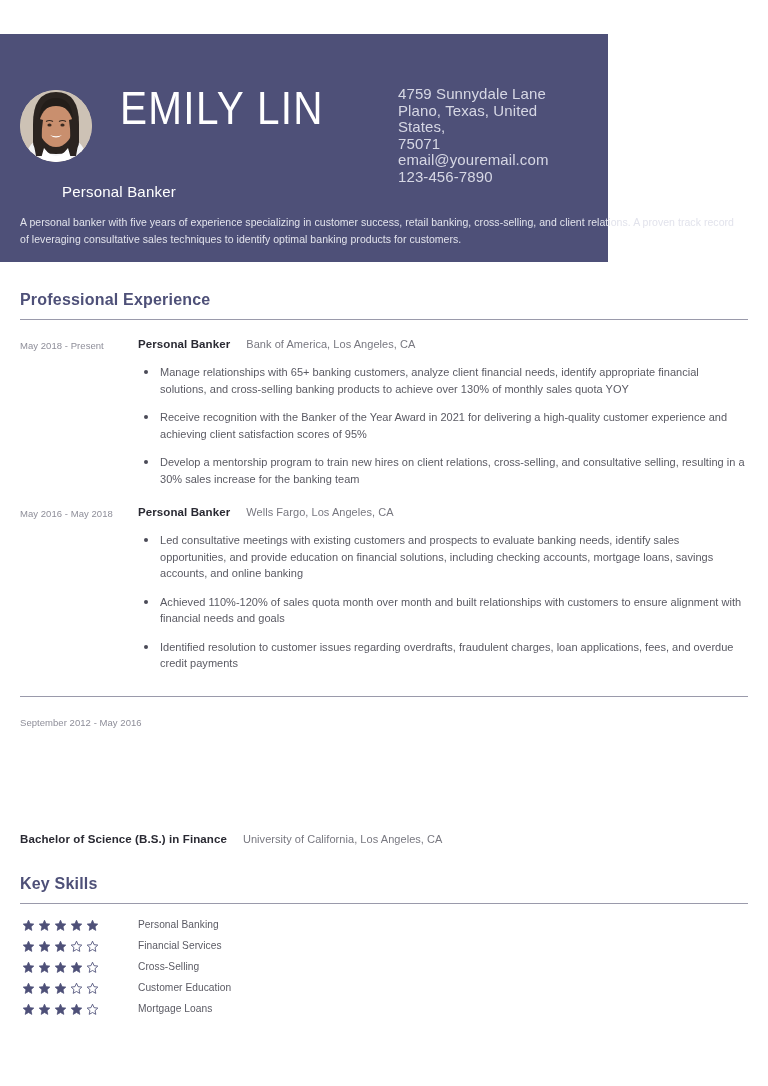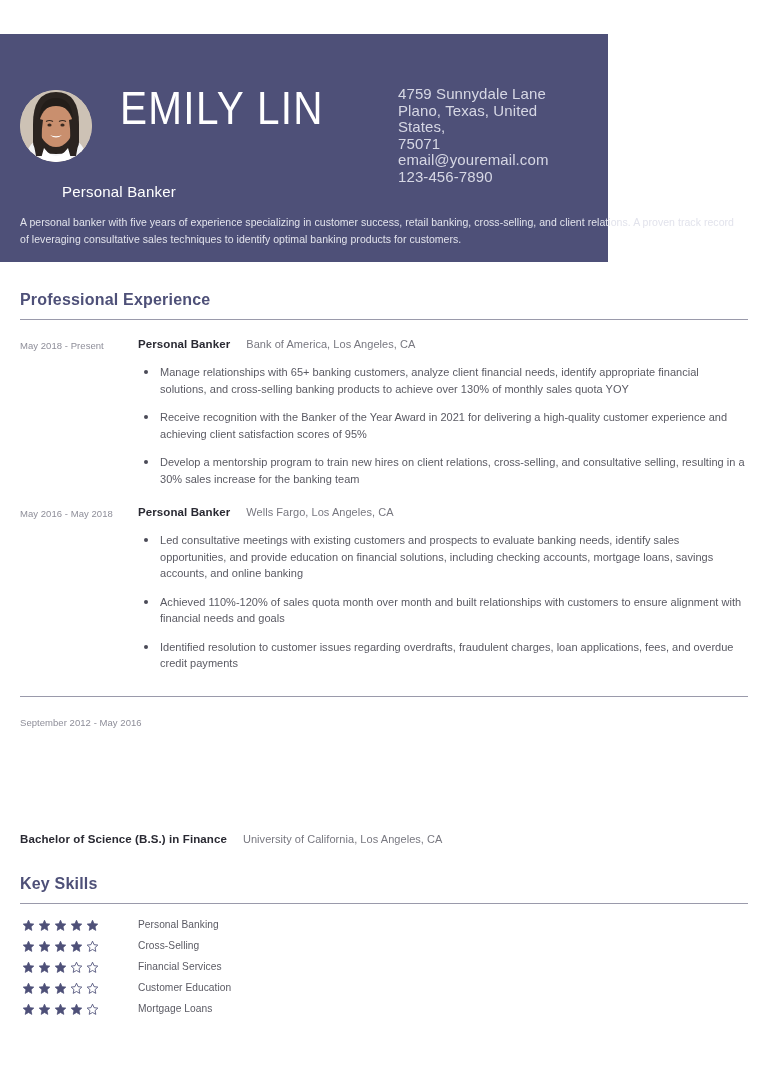--- a/index.html
+++ b/index.html
@@ -327,39 +327,39 @@
           <div class="skill-label">Personal Banking</div>
         </div>
         <div class="skill-row">
           <div class="stars"><svg viewBox="0 0 24 24" xmlns="http://www.w3.org/2000/svg">
                 <path d="M12 2.2 L14.9 8.6 L21.8 9.4 L16.7 14.1 L18.1 21 L12 17.5 L5.9 21 L7.3 14.1 L2.2 9.4 L9.1 8.6 Z" fill="#4e5078" stroke="#4e5078" stroke-width="1.4" stroke-linejoin="round"></path>
               </svg><svg viewBox="0 0 24 24" xmlns="http://www.w3.org/2000/svg">
                 <path d="M12 2.2 L14.9 8.6 L21.8 9.4 L16.7 14.1 L18.1 21 L12 17.5 L5.9 21 L7.3 14.1 L2.2 9.4 L9.1 8.6 Z" fill="#4e5078" stroke="#4e5078" stroke-width="1.4" stroke-linejoin="round"></path>
               </svg><svg viewBox="0 0 24 24" xmlns="http://www.w3.org/2000/svg">
                 <path d="M12 2.2 L14.9 8.6 L21.8 9.4 L16.7 14.1 L18.1 21 L12 17.5 L5.9 21 L7.3 14.1 L2.2 9.4 L9.1 8.6 Z" fill="#4e5078" stroke="#4e5078" stroke-width="1.4" stroke-linejoin="round"></path>
               </svg><svg viewBox="0 0 24 24" xmlns="http://www.w3.org/2000/svg">
+                <path d="M12 2.2 L14.9 8.6 L21.8 9.4 L16.7 14.1 L18.1 21 L12 17.5 L5.9 21 L7.3 14.1 L2.2 9.4 L9.1 8.6 Z" fill="none" stroke="#4e5078" stroke-width="1.6" stroke-linejoin="round"></path>
+              </svg><svg viewBox="0 0 24 24" xmlns="http://www.w3.org/2000/svg">
+                <path d="M12 2.2 L14.9 8.6 L21.8 9.4 L16.7 14.1 L18.1 21 L12 17.5 L5.9 21 L7.3 14.1 L2.2 9.4 L9.1 8.6 Z" fill="none" stroke="#4e5078" stroke-width="1.6" stroke-linejoin="round"></path>
+              </svg></div>
+          <div class="skill-label">Financial Services</div>
+        </div>
+        <div class="skill-row">
+          <div class="stars"><svg viewBox="0 0 24 24" xmlns="http://www.w3.org/2000/svg">
+                <path d="M12 2.2 L14.9 8.6 L21.8 9.4 L16.7 14.1 L18.1 21 L12 17.5 L5.9 21 L7.3 14.1 L2.2 9.4 L9.1 8.6 Z" fill="#4e5078" stroke="#4e5078" stroke-width="1.4" stroke-linejoin="round"></path>
+              </svg><svg viewBox="0 0 24 24" xmlns="http://www.w3.org/2000/svg">
+                <path d="M12 2.2 L14.9 8.6 L21.8 9.4 L16.7 14.1 L18.1 21 L12 17.5 L5.9 21 L7.3 14.1 L2.2 9.4 L9.1 8.6 Z" fill="#4e5078" stroke="#4e5078" stroke-width="1.4" stroke-linejoin="round"></path>
+              </svg><svg viewBox="0 0 24 24" xmlns="http://www.w3.org/2000/svg">
+                <path d="M12 2.2 L14.9 8.6 L21.8 9.4 L16.7 14.1 L18.1 21 L12 17.5 L5.9 21 L7.3 14.1 L2.2 9.4 L9.1 8.6 Z" fill="#4e5078" stroke="#4e5078" stroke-width="1.4" stroke-linejoin="round"></path>
+              </svg><svg viewBox="0 0 24 24" xmlns="http://www.w3.org/2000/svg">
                 <path d="M12 2.2 L14.9 8.6 L21.8 9.4 L16.7 14.1 L18.1 21 L12 17.5 L5.9 21 L7.3 14.1 L2.2 9.4 L9.1 8.6 Z" fill="#4e5078" stroke="#4e5078" stroke-width="1.4" stroke-linejoin="round"></path>
               </svg><svg viewBox="0 0 24 24" xmlns="http://www.w3.org/2000/svg">
                 <path d="M12 2.2 L14.9 8.6 L21.8 9.4 L16.7 14.1 L18.1 21 L12 17.5 L5.9 21 L7.3 14.1 L2.2 9.4 L9.1 8.6 Z" fill="none" stroke="#4e5078" stroke-width="1.6" stroke-linejoin="round"></path>
               </svg></div>
           <div class="skill-label">Cross-Selling</div>
-        </div>
-        <div class="skill-row">
-          <div class="stars"><svg viewBox="0 0 24 24" xmlns="http://www.w3.org/2000/svg">
-                <path d="M12 2.2 L14.9 8.6 L21.8 9.4 L16.7 14.1 L18.1 21 L12 17.5 L5.9 21 L7.3 14.1 L2.2 9.4 L9.1 8.6 Z" fill="#4e5078" stroke="#4e5078" stroke-width="1.4" stroke-linejoin="round"></path>
-              </svg><svg viewBox="0 0 24 24" xmlns="http://www.w3.org/2000/svg">
-                <path d="M12 2.2 L14.9 8.6 L21.8 9.4 L16.7 14.1 L18.1 21 L12 17.5 L5.9 21 L7.3 14.1 L2.2 9.4 L9.1 8.6 Z" fill="#4e5078" stroke="#4e5078" stroke-width="1.4" stroke-linejoin="round"></path>
-              </svg><svg viewBox="0 0 24 24" xmlns="http://www.w3.org/2000/svg">
-                <path d="M12 2.2 L14.9 8.6 L21.8 9.4 L16.7 14.1 L18.1 21 L12 17.5 L5.9 21 L7.3 14.1 L2.2 9.4 L9.1 8.6 Z" fill="#4e5078" stroke="#4e5078" stroke-width="1.4" stroke-linejoin="round"></path>
-              </svg><svg viewBox="0 0 24 24" xmlns="http://www.w3.org/2000/svg">
-                <path d="M12 2.2 L14.9 8.6 L21.8 9.4 L16.7 14.1 L18.1 21 L12 17.5 L5.9 21 L7.3 14.1 L2.2 9.4 L9.1 8.6 Z" fill="none" stroke="#4e5078" stroke-width="1.6" stroke-linejoin="round"></path>
-              </svg><svg viewBox="0 0 24 24" xmlns="http://www.w3.org/2000/svg">
-                <path d="M12 2.2 L14.9 8.6 L21.8 9.4 L16.7 14.1 L18.1 21 L12 17.5 L5.9 21 L7.3 14.1 L2.2 9.4 L9.1 8.6 Z" fill="none" stroke="#4e5078" stroke-width="1.6" stroke-linejoin="round"></path>
-              </svg></div>
-          <div class="skill-label">Financial Services</div>
         </div>
         <div class="skill-row">
           <div class="stars"><svg viewBox="0 0 24 24" xmlns="http://www.w3.org/2000/svg">
                 <path d="M12 2.2 L14.9 8.6 L21.8 9.4 L16.7 14.1 L18.1 21 L12 17.5 L5.9 21 L7.3 14.1 L2.2 9.4 L9.1 8.6 Z" fill="#4e5078" stroke="#4e5078" stroke-width="1.4" stroke-linejoin="round"></path>
               </svg><svg viewBox="0 0 24 24" xmlns="http://www.w3.org/2000/svg">
                 <path d="M12 2.2 L14.9 8.6 L21.8 9.4 L16.7 14.1 L18.1 21 L12 17.5 L5.9 21 L7.3 14.1 L2.2 9.4 L9.1 8.6 Z" fill="#4e5078" stroke="#4e5078" stroke-width="1.4" stroke-linejoin="round"></path>
               </svg><svg viewBox="0 0 24 24" xmlns="http://www.w3.org/2000/svg">
                 <path d="M12 2.2 L14.9 8.6 L21.8 9.4 L16.7 14.1 L18.1 21 L12 17.5 L5.9 21 L7.3 14.1 L2.2 9.4 L9.1 8.6 Z" fill="#4e5078" stroke="#4e5078" stroke-width="1.4" stroke-linejoin="round"></path>
               </svg><svg viewBox="0 0 24 24" xmlns="http://www.w3.org/2000/svg">
                 <path d="M12 2.2 L14.9 8.6 L21.8 9.4 L16.7 14.1 L18.1 21 L12 17.5 L5.9 21 L7.3 14.1 L2.2 9.4 L9.1 8.6 Z" fill="none" stroke="#4e5078" stroke-width="1.6" stroke-linejoin="round"></path>

